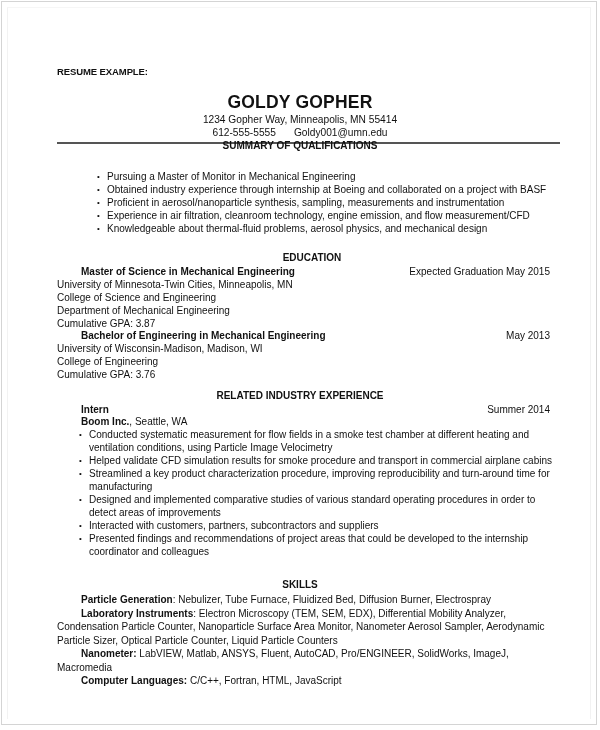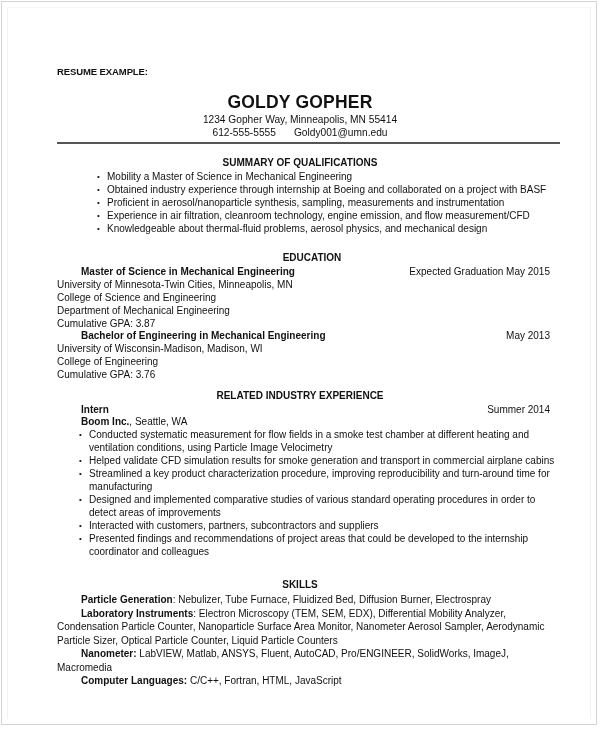--- a/index.html
+++ b/index.html
@@ -37,23 +37,23 @@
 
 <div class="abs label-top">RESUME EXAMPLE:</div>
 
 <div class="abs name">GOLDY GOPHER</div>
 <div class="abs addr">1234 Gopher Way, Minneapolis, MN 55414</div>
 <div class="abs contact">
   <span>612-555-5555</span><span>Goldy001@umn.edu</span>
 </div>
 <div class="rule"></div>
 
-<div class="abs heading" style="top:157px;">SUMMARY OF QUALIFICATIONS</div>
+<div class="abs heading" style="top:140px;">SUMMARY OF QUALIFICATIONS</div>
 <ul class="bullets summary">
-  <li>Mobility a Master of Science in Mechanical Engineering</li>
+  <li>Pursuing a Master of Monitor in Mechanical Engineering</li>
   <li>Obtained industry experience through internship at Boeing and collaborated on a project with BASF</li>
   <li>Proficient in aerosol/nanoparticle synthesis, sampling, measurements and instrumentation</li>
   <li>Experience in air filtration, cleanroom technology, engine emission, and flow measurement/CFD</li>
   <li>Knowledgeable about thermal-fluid problems, aerosol physics, and mechanical design</li>
 </ul>
 
 <div class="abs heading" style="top:252px;padding-left:12px;">EDUCATION</div>
 
 <div class="abs line bold" style="left:57px; top:265px;">Master of Science in Mechanical Engineering</div>
 <div class="abs line right" style="top:265px;">Expected Graduation May 2015</div>
@@ -68,21 +68,21 @@
 <div class="abs line" style="left:57px; top:355px;">College of Engineering</div>
 <div class="abs line" style="left:57px; top:368px;">Cumulative GPA: 3.76</div>
 
 <div class="abs heading" style="top:390px;">RELATED INDUSTRY EXPERIENCE</div>
 <div class="abs line bold" style="left:57px; top:403px;">Intern</div>
 <div class="abs line right" style="top:403px;">Summer 2014</div>
 <div class="abs line" style="left:57px; top:415px;"><span class="bold">Boom Inc.</span><span>, Seattle, WA</span></div>
 
 <ul class="bullets exp" style="top:428px;">
   <li>Conducted systematic measurement for flow fields in a smoke test chamber at different heating and ventilation conditions, using Particle Image Velocimetry</li>
-  <li>Helped validate CFD simulation results for smoke generation and transport in commercial airplane cabins</li>
+  <li>Helped validate CFD simulation results for smoke procedure and transport in commercial airplane cabins</li>
   <li>Streamlined a key product characterization procedure, improving reproducibility and turn-around time for manufacturing</li>
   <li>Designed and implemented comparative studies of various standard operating procedures in order to detect areas of improvements</li>
   <li>Interacted with customers, partners, subcontractors and suppliers</li>
   <li>Presented findings and recommendations of project areas that could be developed to the internship coordinator and colleagues</li>
 </ul>
 
 <div class="abs heading" style="top:579px;text-align:center;">SKILLS</div>
 <div class="abs skills" style="top:593px;">
   <div><span class="bold">Particle Generation</span><span>: Nebulizer, Tube Furnace, Fluidized Bed, Diffusion Burner, Electrospray</span></div>
   <div><span class="bold">Laboratory Instruments</span><span>: Electron Microscopy (TEM, SEM, EDX), Differential Mobility Analyzer, Condensation Particle Counter, Nanoparticle Surface Area Monitor, Nanometer Aerosol Sampler, Aerodynamic Particle Sizer, Optical Particle Counter, Liquid Particle Counters</span></div>

